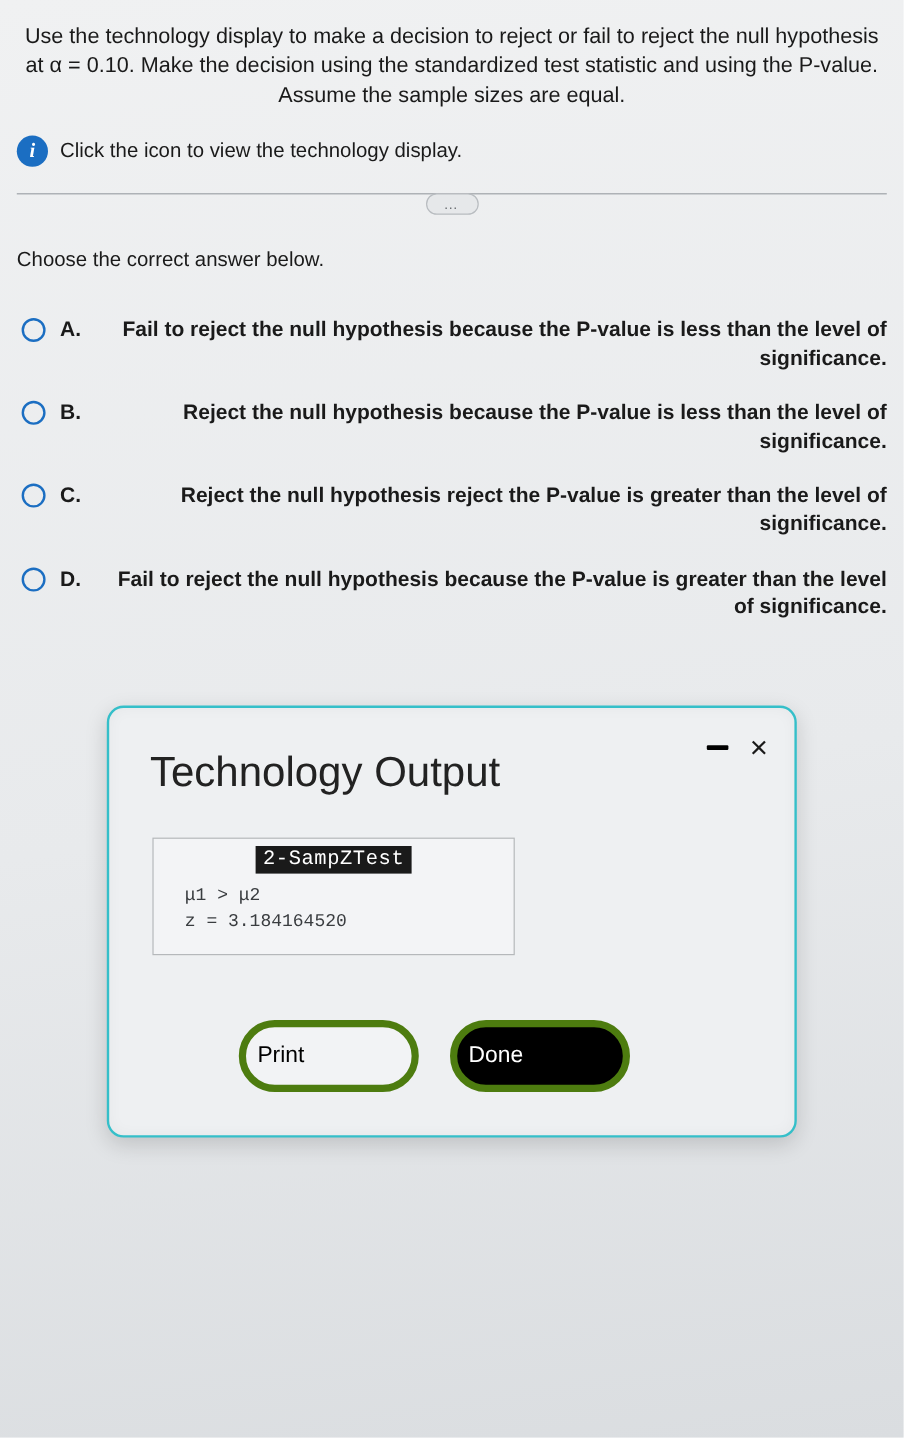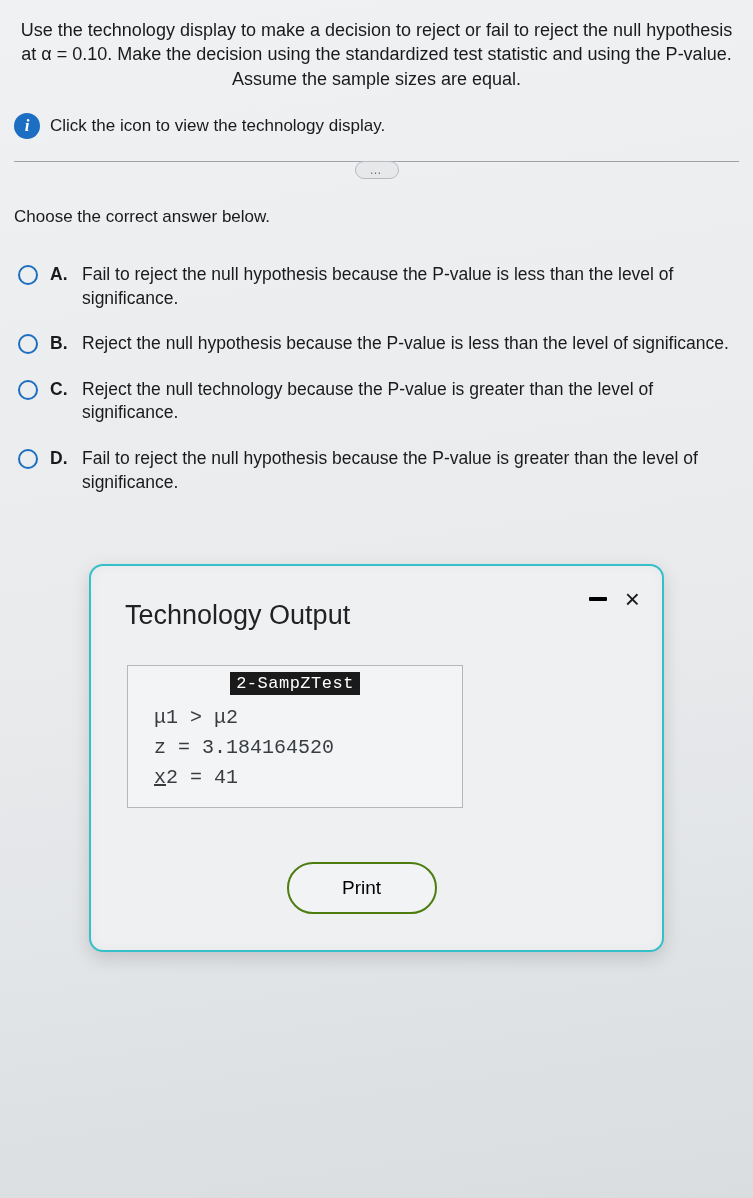--- a/index.html
+++ b/index.html
@@ -68,90 +68,90 @@
     width: 20px; height: 20px;
     border: 2px solid #1b6ec2;
     border-radius: 50%;
     flex-shrink: 0;
     margin-top: 2px;
     cursor: pointer;
     background: transparent;
   }
   .choice-body { display: flex; gap: 10px; font-size: 17.5px; line-height: 1.35; }
   .choice-letter { font-weight: 700; min-width: 22px; }
-  .choice-text { font-weight: 400; }
+  .choice-text { font-weight: 700; text-align: right; }
 
   .dialog {
     margin: 70px auto 0 auto;
     width: 575px;
     background: #eef0f2;
     border: 2px solid #35bfc9;
     border-radius: 14px;
     box-shadow: 0 6px 18px rgba(0,0,0,.15), inset 0 0 12px rgba(0,0,0,.04);
     padding: 26px 30px 36px 30px;
     position: relative;
   }
   .dialog-ctrls {
     position: absolute;
     top: 20px; right: 22px;
     display: flex; gap: 18px;
     align-items: center;
   }
   .min-icon { width: 18px; height: 4px; background: #000; border-radius: 1px; cursor: pointer; }
   .close-icon { font-size: 26px; font-weight: 500; cursor: pointer; line-height: 1; font-family: Arial; }
   .dialog-title {
-    font-size: 27px;
+    font-size: 35px;
     font-weight: 400;
     color: #222;
     margin: 8px 0 34px 4px;
   }
   .calc-box {
     border: 1px solid #b5b8bb;
     background: #f3f4f6;
     padding: 6px 0 14px 0;
-    width: 336px;
+    width: 302px;
     margin-left: 6px;
   }
   .calc-header {
     display: block;
     background: #1a1a1a;
     color: #fff;
     font-family: "Courier New", monospace;
     font-size: 17px;
     padding: 2px 6px;
     margin: 0 auto 8px auto;
     width: fit-content;
     letter-spacing: .5px;
   }
   .calc-lines {
     font-family: "Courier New", monospace;
-    font-size: 20px;
+    font-size: 15px;
     color: #3a3d40;
     line-height: 1.5;
     padding-left: 26px;
   }
   .calc-line { white-space: pre; }
   .uline { text-decoration: underline; }
   .dnarr { display:inline-block; transform: translateY(-1px); }
 
   .dialog-btns {
     display: flex;
     gap: 26px;
     margin-top: 54px;
     justify-content: center;
     padding-right: 30px;
   }
   .btn {
     min-width: 150px;
     padding: 13px 10px;
     border-radius: 30px;
     font-size: 19px;
-    text-align: center;
-    cursor: pointer;
-    border: 2px solid #4d7c0f;
+    text-align: left;
+    cursor: pointer;
+    border: 6px solid #4d7c0f;
   }
   .btn-outline { background: #f2f3f5; color: #000; }
   .btn-solid { background: #000; color: #fff; }
 </style>
 </head>
 <body>
 
 <div class="problem-statement">Use the technology display to make a decision to reject or fail to reject the null hypothesis at α = 0.10. Make the decision using the standardized test statistic and using the P-value. Assume the sample sizes are equal.</div>
 
 <div class="info-row">
@@ -181,21 +181,21 @@
     <div class="choice-body">
       <div class="choice-letter">B.</div>
       <div class="choice-text">Reject the null hypothesis because the P-value is less than the level of significance.</div>
     </div>
   </div>
 
   <div class="choice">
     <div class="radio"></div>
     <div class="choice-body">
       <div class="choice-letter">C.</div>
-      <div class="choice-text">Reject the null technology because the P-value is greater than the level of significance.</div>
+      <div class="choice-text">Reject the null hypothesis reject the P-value is greater than the level of significance.</div>
     </div>
   </div>
 
   <div class="choice">
     <div class="radio"></div>
     <div class="choice-body">
       <div class="choice-letter">D.</div>
       <div class="choice-text">Fail to reject the null hypothesis because the P-value is greater than the level of significance.</div>
     </div>
   </div>
@@ -208,20 +208,20 @@
     <div class="close-icon">×</div>
   </div>
 
   <div class="dialog-title">Technology Output</div>
 
   <div class="calc-box">
     <span class="calc-header">2-SampZTest</span>
     <div class="calc-lines">
       <div class="calc-line">μ1 &gt; μ2</div>
       <div class="calc-line">z = 3.184164520</div>
-      <div class="calc-line"><span class="uline">x</span>2 = 41</div>
     </div>
   </div>
 
   <div class="dialog-btns">
     <div class="btn btn-outline">Print</div>
+    <div class="btn btn-solid">Done</div>
   </div>
 </div>
 
 </body></html>

